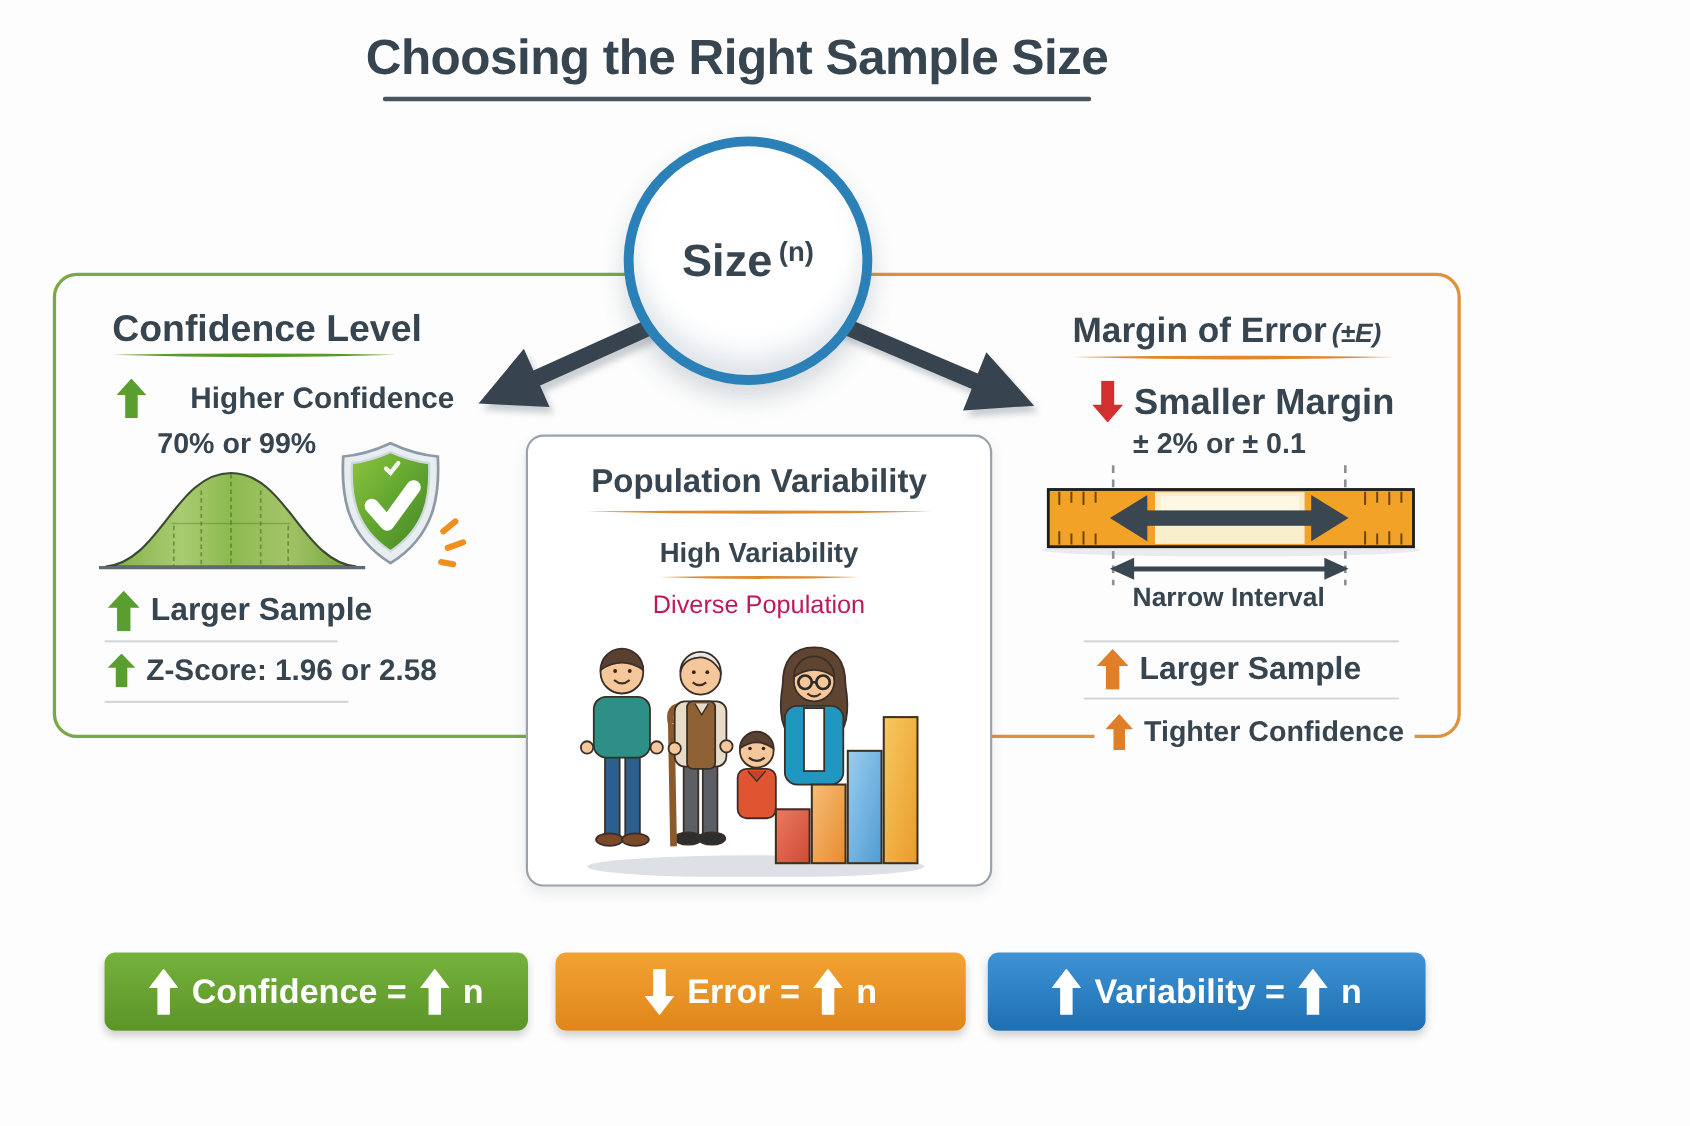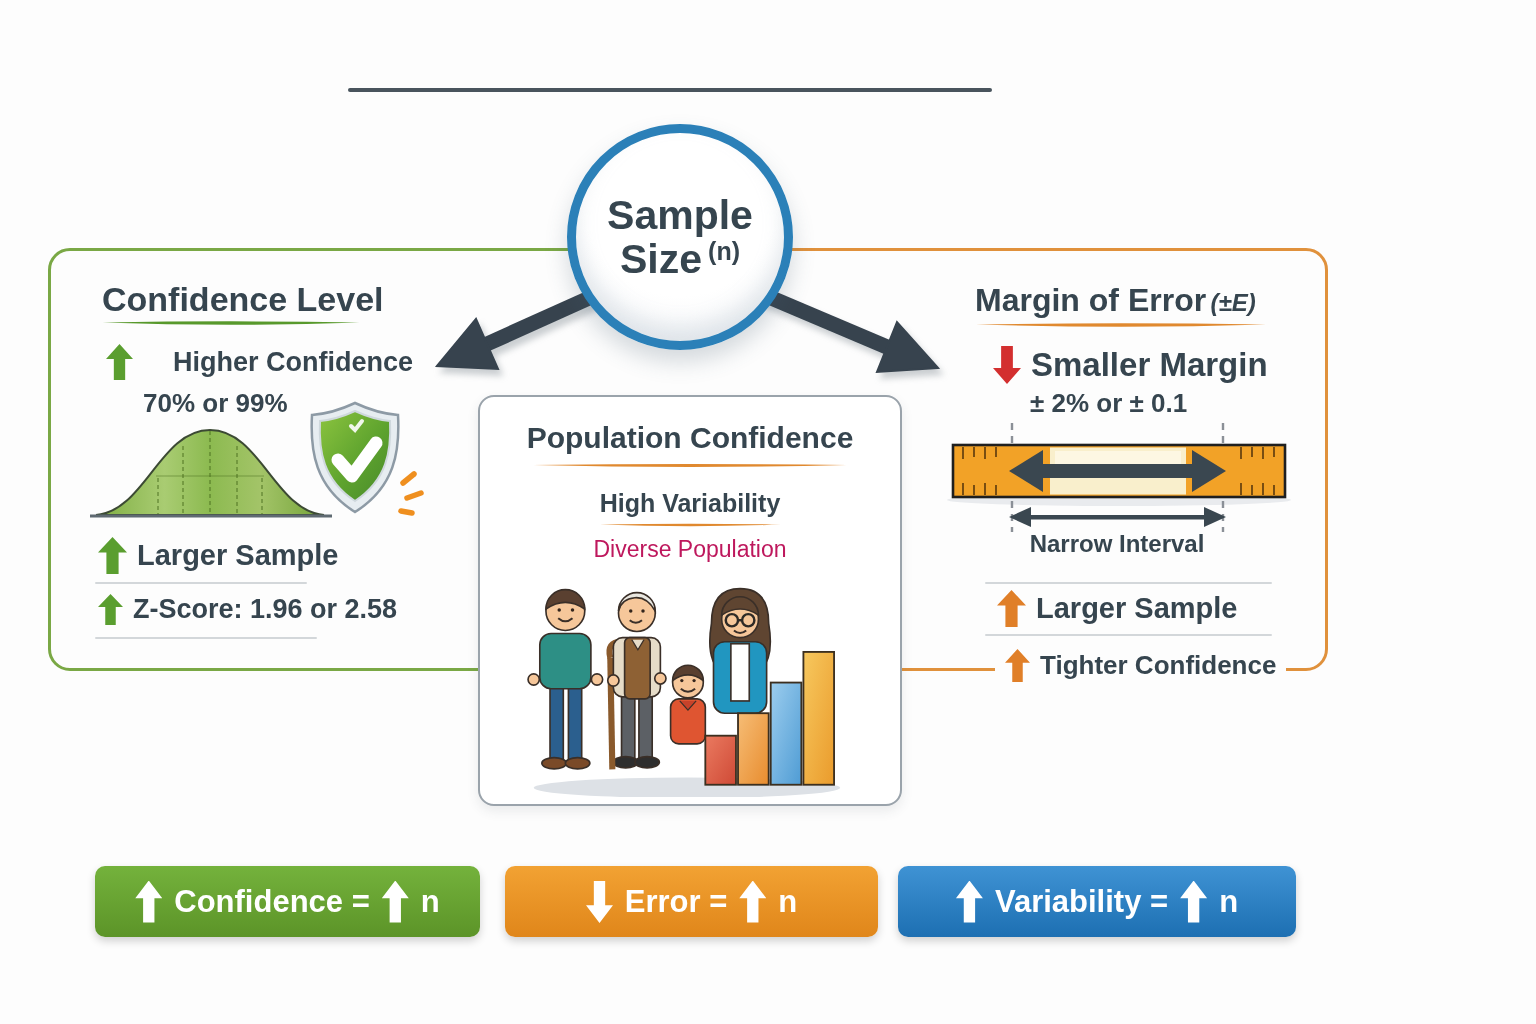--- a/index.html
+++ b/index.html
@@ -30,36 +30,38 @@
   .circle .nn{font-size:25px;font-weight:700;margin-left:6px;}
   .graybox{position:absolute;left:478px;top:395px;width:420px;height:407px;background:#ffffff;
            border:2.5px solid #9aa3ab;border-radius:16px;z-index:5;box-shadow:0 5px 12px rgba(60,70,80,.10);}
   h1,h2,h3{margin:0;padding:0;font-weight:700;}
 </style>
 </head>
 <body>
 
 <div id="stage">
 
+  <div class="abs ctr" style="left:270px;top:26px;width:800px;">
+    <h1 style="font-size:45px;letter-spacing:-0.5px;color:#36454f;">Choosing the Right Sample Size</h1>
+  </div>
   <div class="abs" style="left:348px;top:88px;width:644px;height:3.5px;background:#49545d;border-radius:2px;"></div>
 
   <div class="bigbox green"></div>
   <div class="bigbox orange"></div>
 
   <svg class="abs" style="left:0;top:0;z-index:4;" width="1536" height="1024" viewBox="0 0 1536 1024">
     <g fill="#37434e" stroke="#37434e" style="filter:drop-shadow(4px 6px 3px rgba(110,120,130,.35));">
       <line x1="598" y1="294" x2="487" y2="344" stroke-width="15"></line>
       <polygon points="437,366 476,319 498,369" stroke-width="2"></polygon>
       <line x1="762" y1="294" x2="887" y2="347" stroke-width="15"></line>
       <polygon points="938,368 877,372 897,322" stroke-width="2"></polygon>
     </g>
   </svg>
 
   <div class="circle">
-    <div class="l1">Sample</div>
     <div style="display:flex;align-items:flex-start;">
       <span class="l2">Size</span>
       <span class="nn">(n)</span>
     </div>
   </div>
 
   <h2 class="abs" style="left:102px;top:280px;font-size:34px;">Confidence Level</h2>
   <svg class="abs swoosh" style="left:100px;top:318px;" width="262" height="9" viewBox="0 0 100 9" preserveAspectRatio="none">
     <path d="M1,4.5 Q50,9 99,4.5 Q50,2.2 1,4.5 Z" fill="#58992c"></path>
   </svg>
@@ -118,21 +120,21 @@
   <div class="divider" style="left:95px;top:582px;width:212px;"></div>
 
   <div class="rowline" style="left:98px;top:594px;">
     <span class="arrow" style="width:25px;height:31px;background:#5a9e2f;"></span>
     <span style="font-size:27px;font-weight:700;">Z-Score: 1.96 or 2.58</span>
   </div>
   <div class="divider" style="left:95px;top:637px;width:222px;"></div>
 
   <div class="graybox">
     <div class="ctr" style="margin-top:24px;">
-      <h2 style="font-size:30px;">Population Confidence</h2>
+      <h2 style="font-size:30px;">Population Variability</h2>
       <svg class="swoosh" style="margin:6px auto 0;" width="320" height="8" viewBox="0 0 100 8" preserveAspectRatio="none">
         <path d="M1,4 Q50,8 99,4 Q50,2 1,4 Z" fill="#e0892f"></path>
       </svg>
       <h3 style="font-size:25px;margin-top:20px;">High Variability</h3>
       <svg class="swoosh" style="margin:3px auto 0;" width="185" height="7" viewBox="0 0 100 7" preserveAspectRatio="none">
         <path d="M1,3.5 Q50,7 99,3.5 Q50,1.8 1,3.5 Z" fill="#e0892f"></path>
       </svg>
       <div style="font-size:23px;font-weight:500;margin-top:8px;color:#be185d;">Diverse Population</div>
     </div>
 

